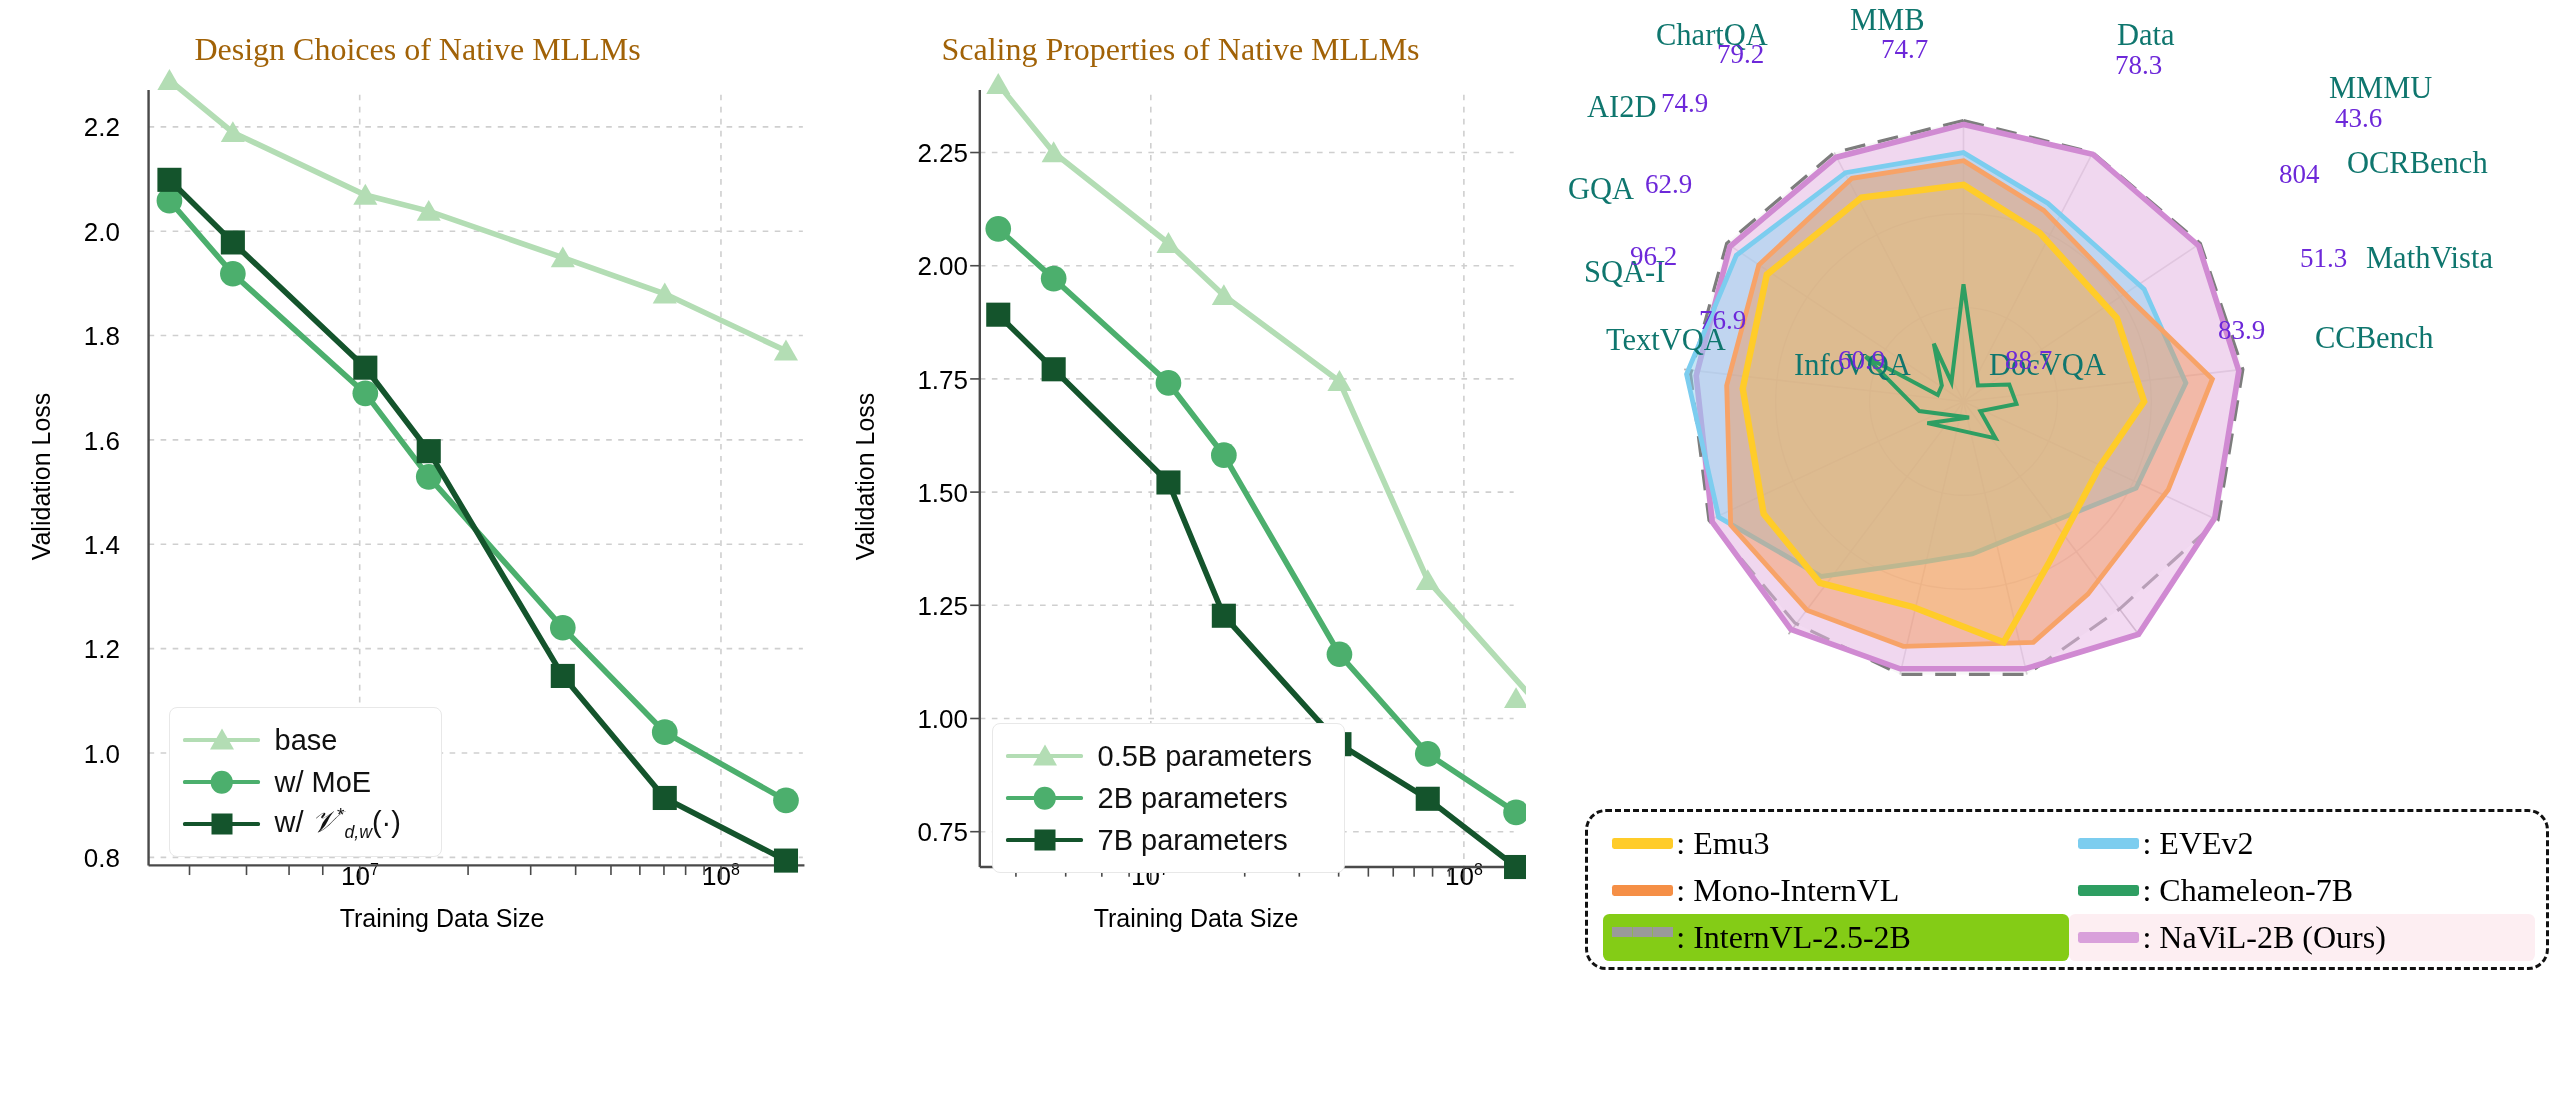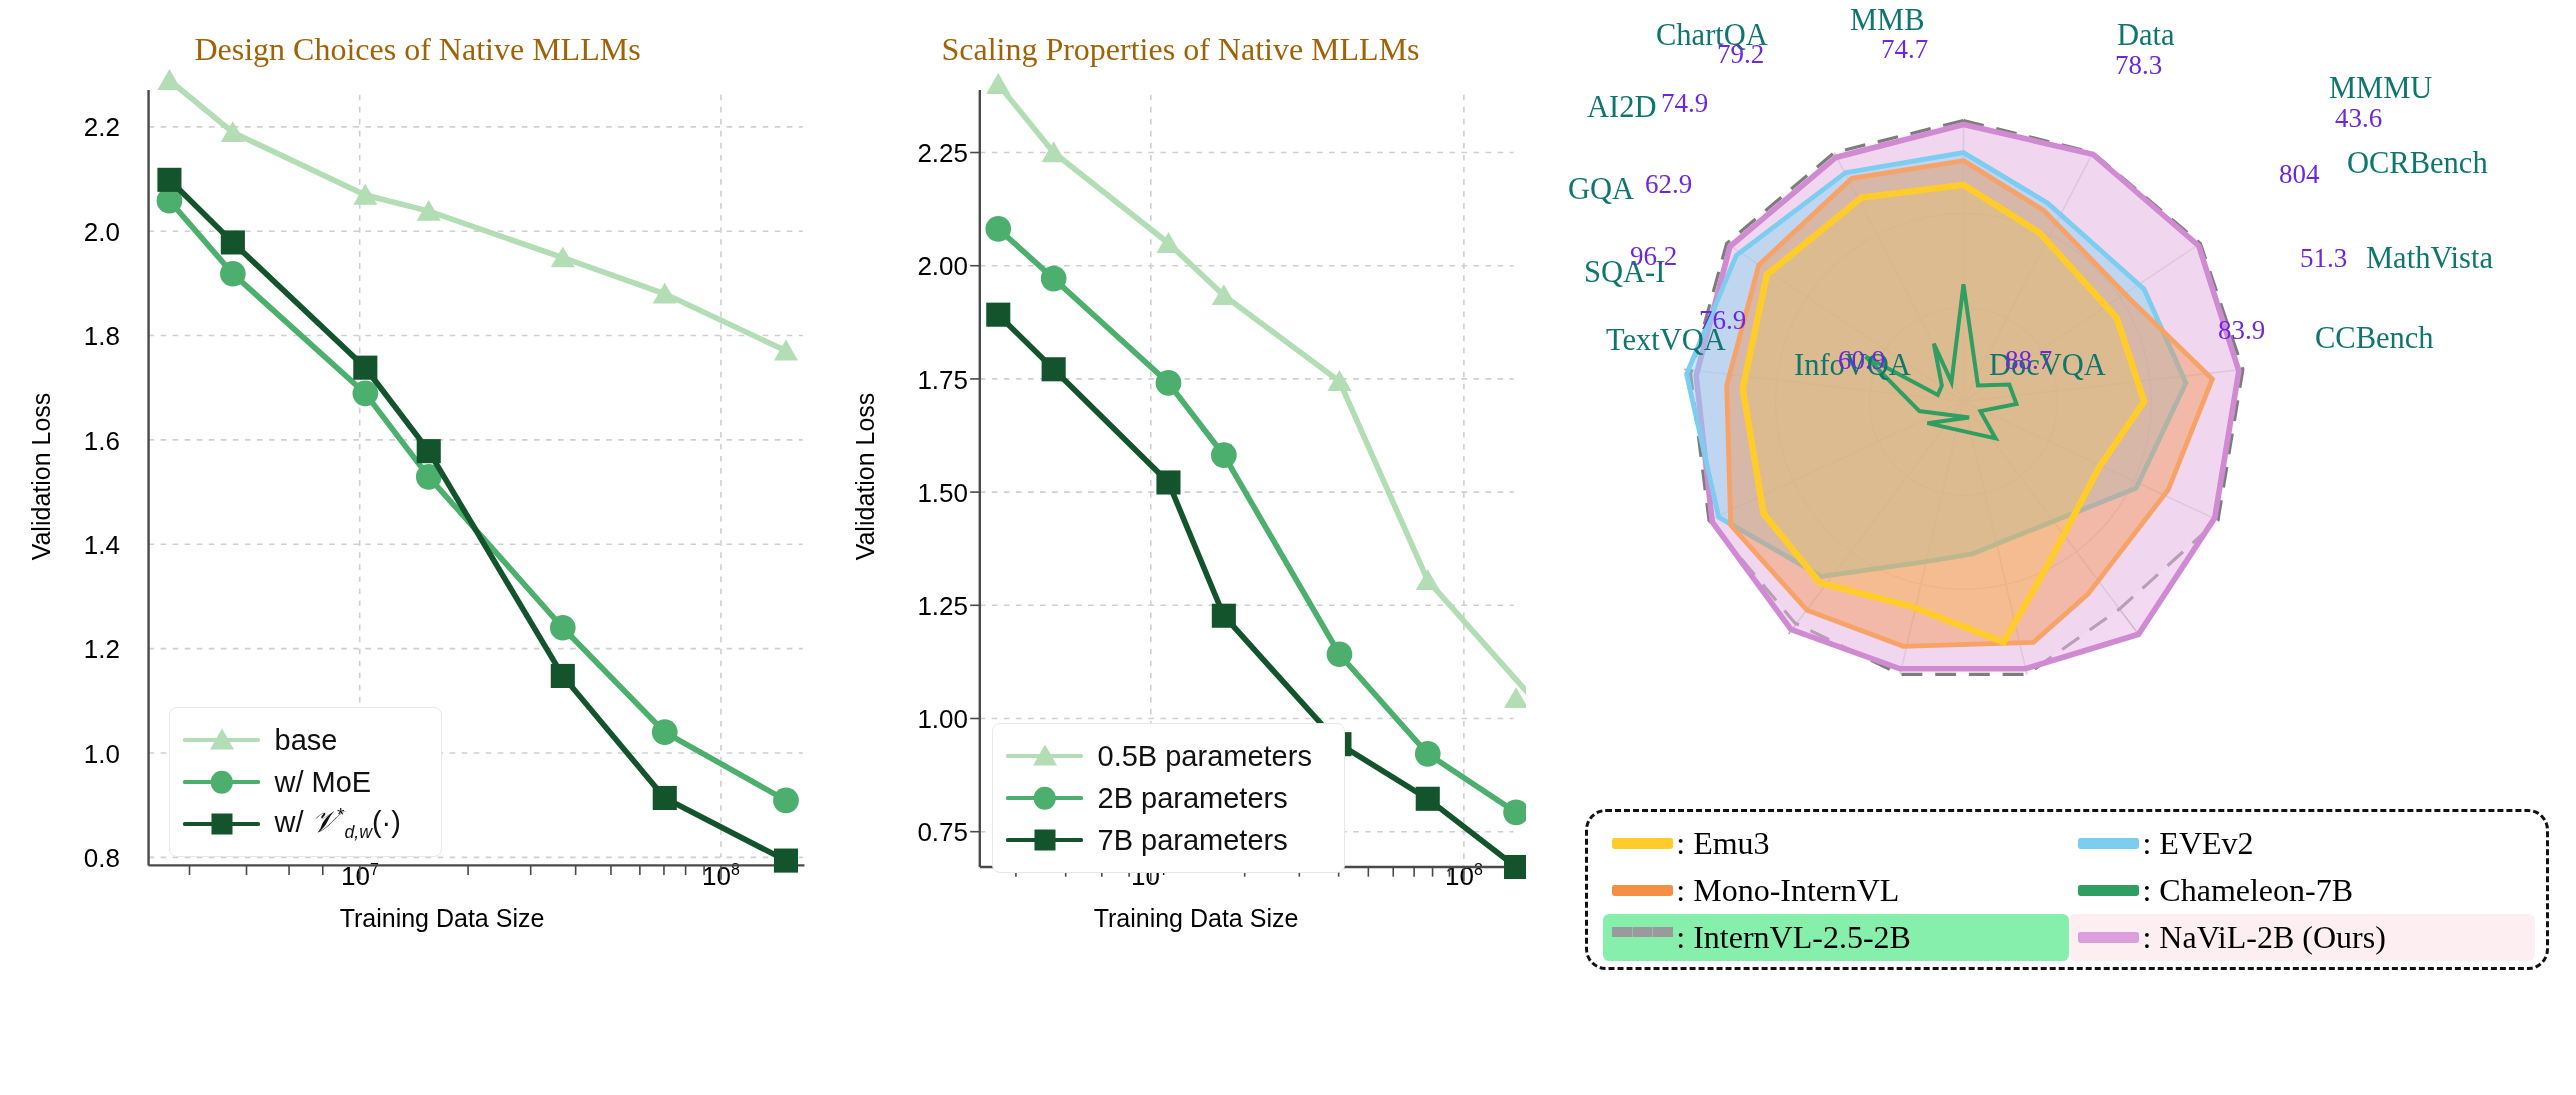--- a/index.html
+++ b/index.html
@@ -82,21 +82,21 @@
   }
   #radar-legend .grid{
     position:absolute;left:14.5px;top:8px;right:11.2px;bottom:6.4px;
     display:grid;grid-template-columns:1fr 1fr;grid-template-rows:1fr 1fr 1fr;
     align-items:center;
   }
   .rl-cell{display:flex;align-items:center;height:47px;padding-left:9.6px;box-sizing:border-box;}
   .rl-swatch{flex:0 0 61px;height:10.4px;border-radius:2.4px;margin-right:3.2px;}
   .rl-swatch.dashed{height:10.4px;background:none;border-top:10.4px dashed #9a9a9a;border-radius:0;}
   .rl-label{font-family:"Liberation Serif",serif;font-size:32px;color:#000;white-space:nowrap;}
-  .rl-cell.hl-grey{background:#86efac;border-radius:6.4px;}
+  .rl-cell.hl-grey{background:#84cc16;border-radius:6.4px;}
   .rl-cell.hl-pink{background:#fdeef2;border-radius:6.4px;}
 
   svg{display:block;}
 </style>
 </head>
 <body>
 
 <div id="root">
 
   <div class="panel" id="panel-left">

